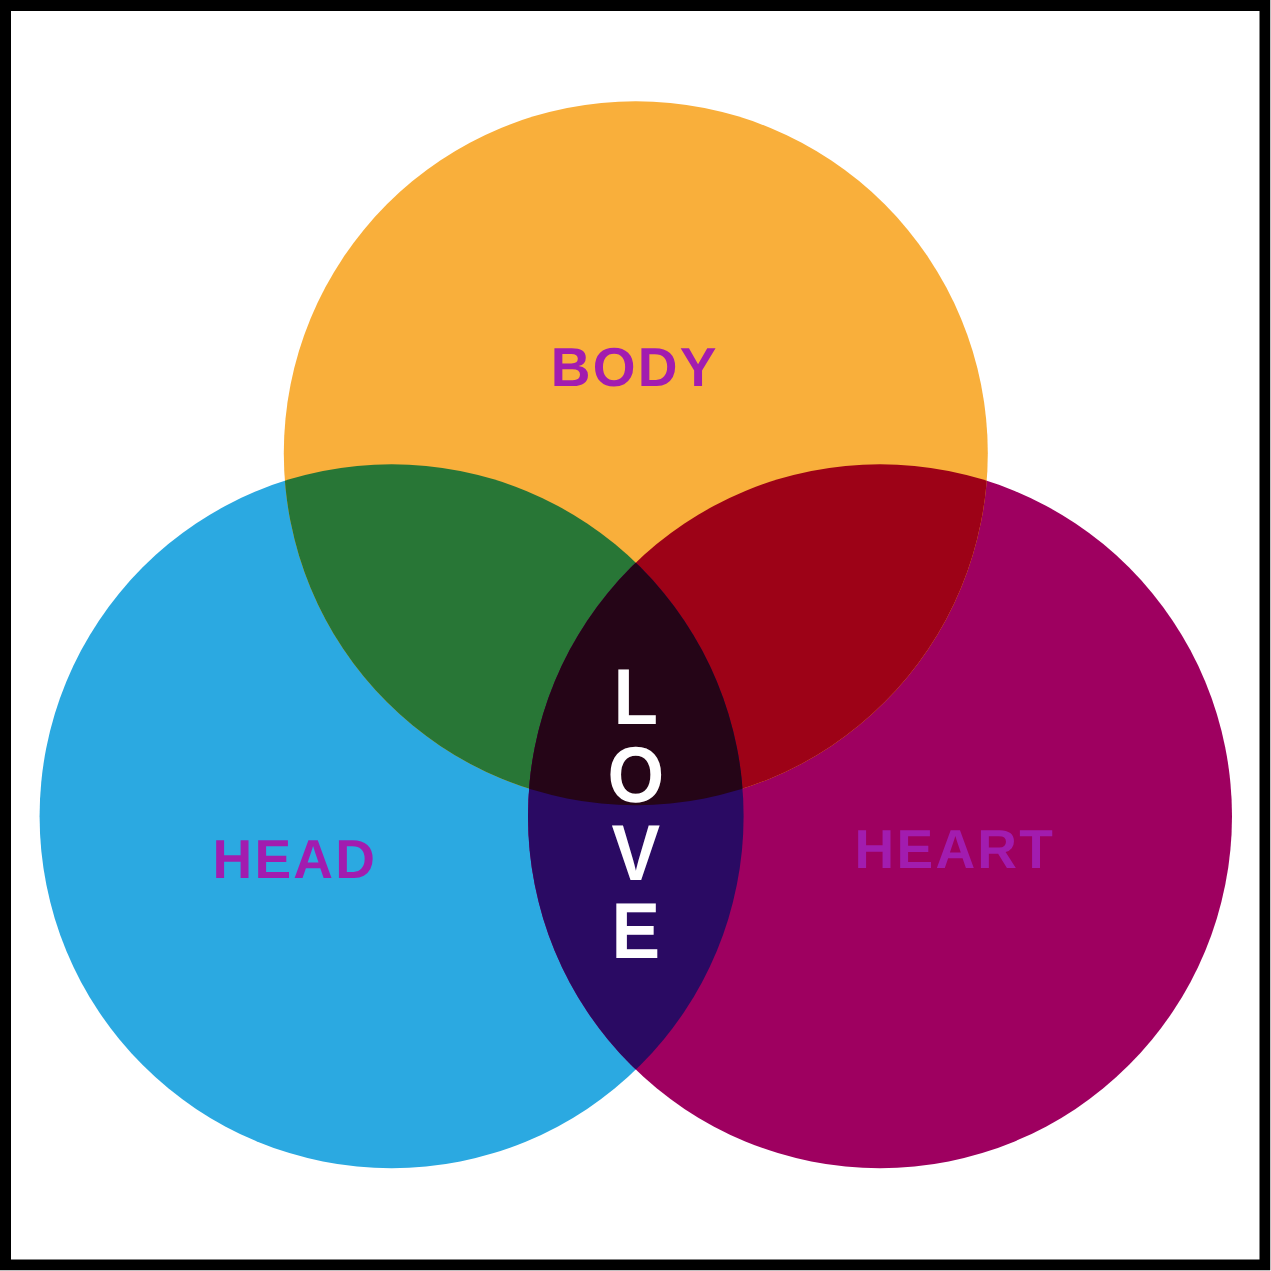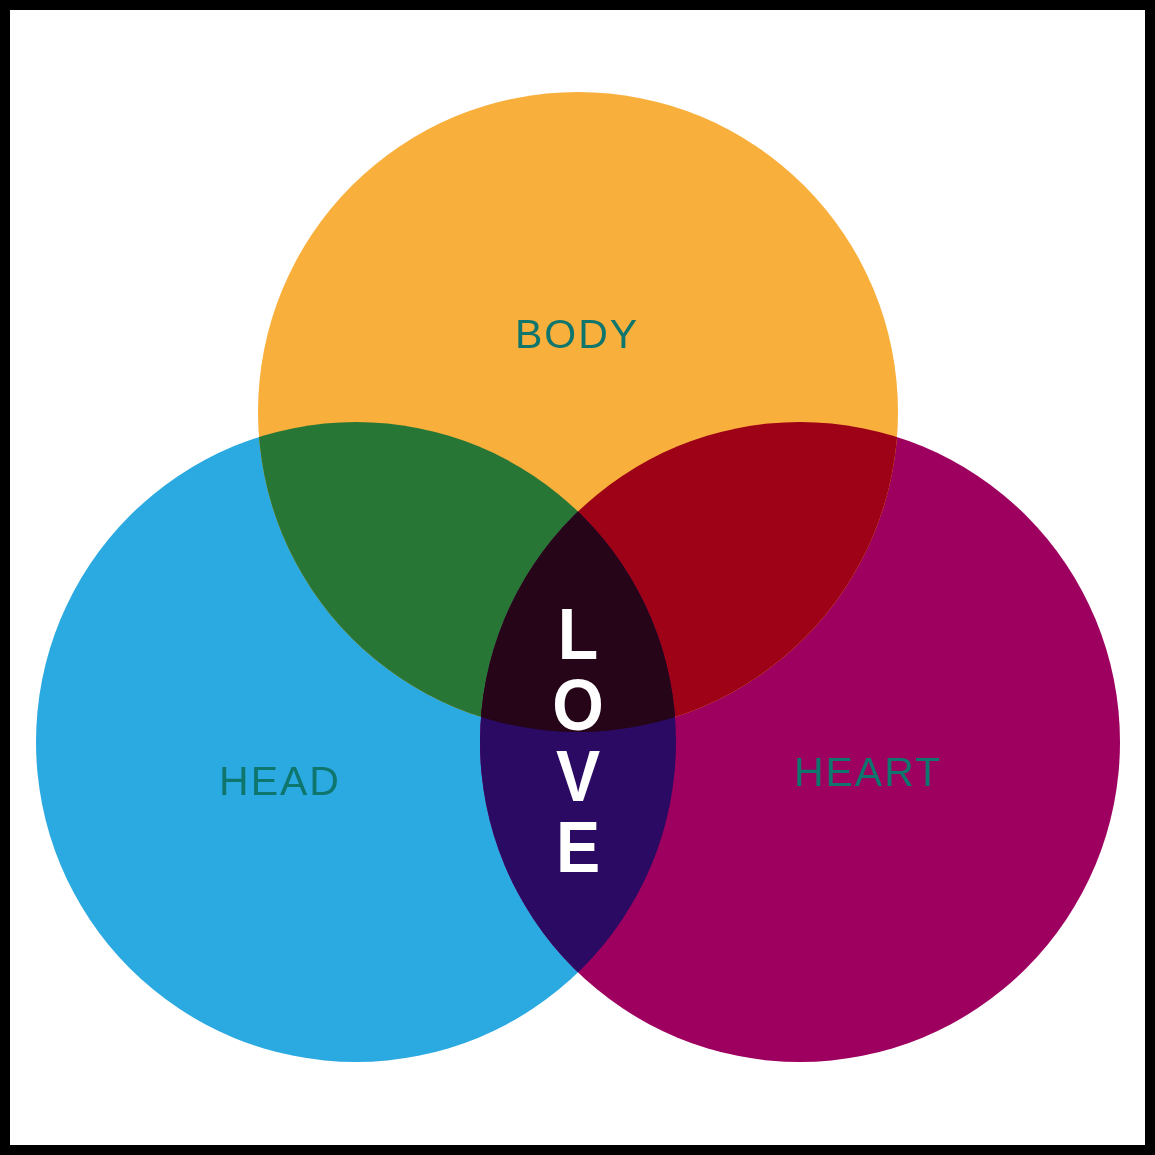--- a/index.html
+++ b/index.html
@@ -30,29 +30,29 @@
     height: 1155px;
   }
   svg.venn {
     position: absolute;
     left: 0;
     top: 0;
   }
   .set-label {
     position: absolute;
     transform: translate(-50%, -50%);
-    color: #0f766e;
-    font-weight: normal;
-    font-size: 41px;
+    color: #a21caf;
+    font-weight: bold;
+    font-size: 50px;
     letter-spacing: 2px;
     white-space: nowrap;
     user-select: none;
   }
   .label-body  { left: 577px; top: 334px; }
-  .label-head  { left: 280px; top: 781px; }
+  .label-head  { left: 268px; top: 781px; }
   .label-heart { left: 868px; top: 772px; }
   .center-label {
     position: absolute;
     left: 578px;
     top: 740px;
     transform: translate(-50%, -50%);
     display: flex;
     flex-direction: column;
     align-items: center;
     color: #FFFFFF;

